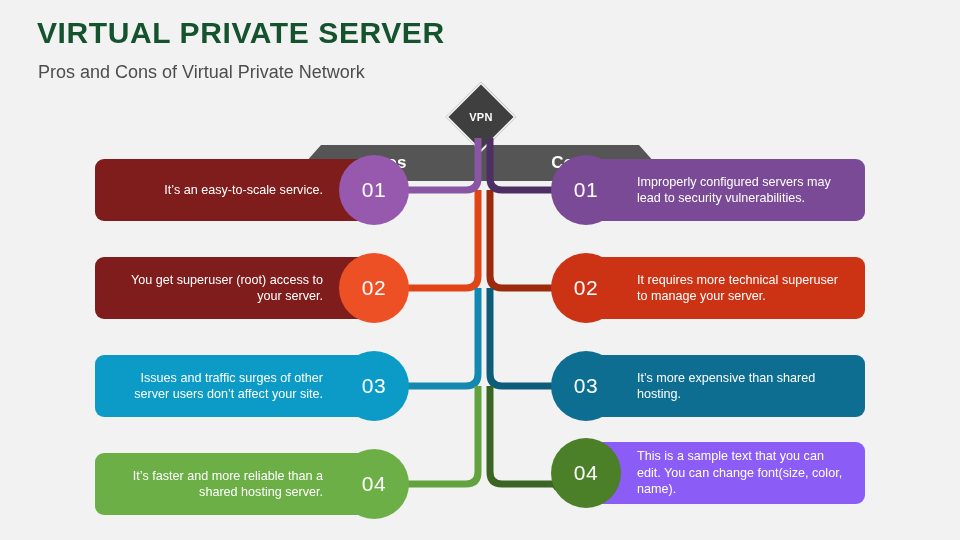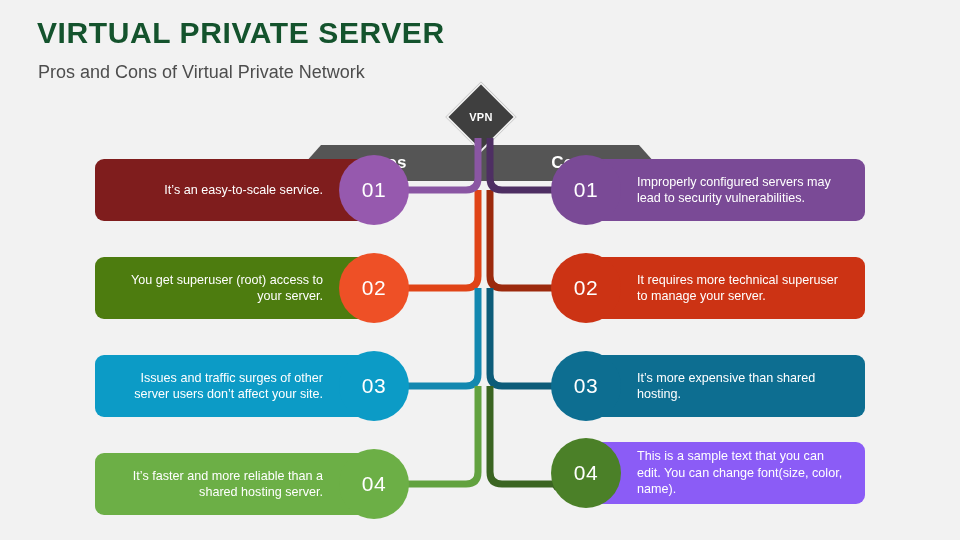--- a/index.html
+++ b/index.html
@@ -135,21 +135,21 @@
 
   <div class="card left" id="card-l-0" style="top: 159px; background: #7f1d1d;">
     <div class="ctext">It’s an easy-to-scale service.</div>
     <div class="bump" style="background: rgb(150, 89, 174);">01</div>
   </div>
   <div class="card right" id="card-r-0" style="top: 159px; background: rgb(122, 74, 150);">
     <div class="ctext">Improperly configured servers may lead to security vulnerabilities.</div>
     <div class="bump" style="background: rgb(122, 74, 150);">01</div>
   </div>
 
-  <div class="card left" id="card-l-1" style="top: 257px; background: #4d7c0f;">
+  <div class="card left" id="card-l-1" style="top: 257px; background: #7f1d1d;">
     <div class="ctext">You get superuser (root) access to your server.</div>
     <div class="bump" style="background: rgb(238, 80, 38);">02</div>
   </div>
   <div class="card right" id="card-r-1" style="top: 257px; background: rgb(204, 51, 20);">
     <div class="ctext">It requires more technical superuser to manage your server.</div>
     <div class="bump" style="background: rgb(204, 51, 20);">02</div>
   </div>
 
   <div class="card left" id="card-l-2" style="top: 355px; background: rgb(12, 155, 198);">
     <div class="ctext">Issues and traffic surges of other server users don’t affect your site.</div>

